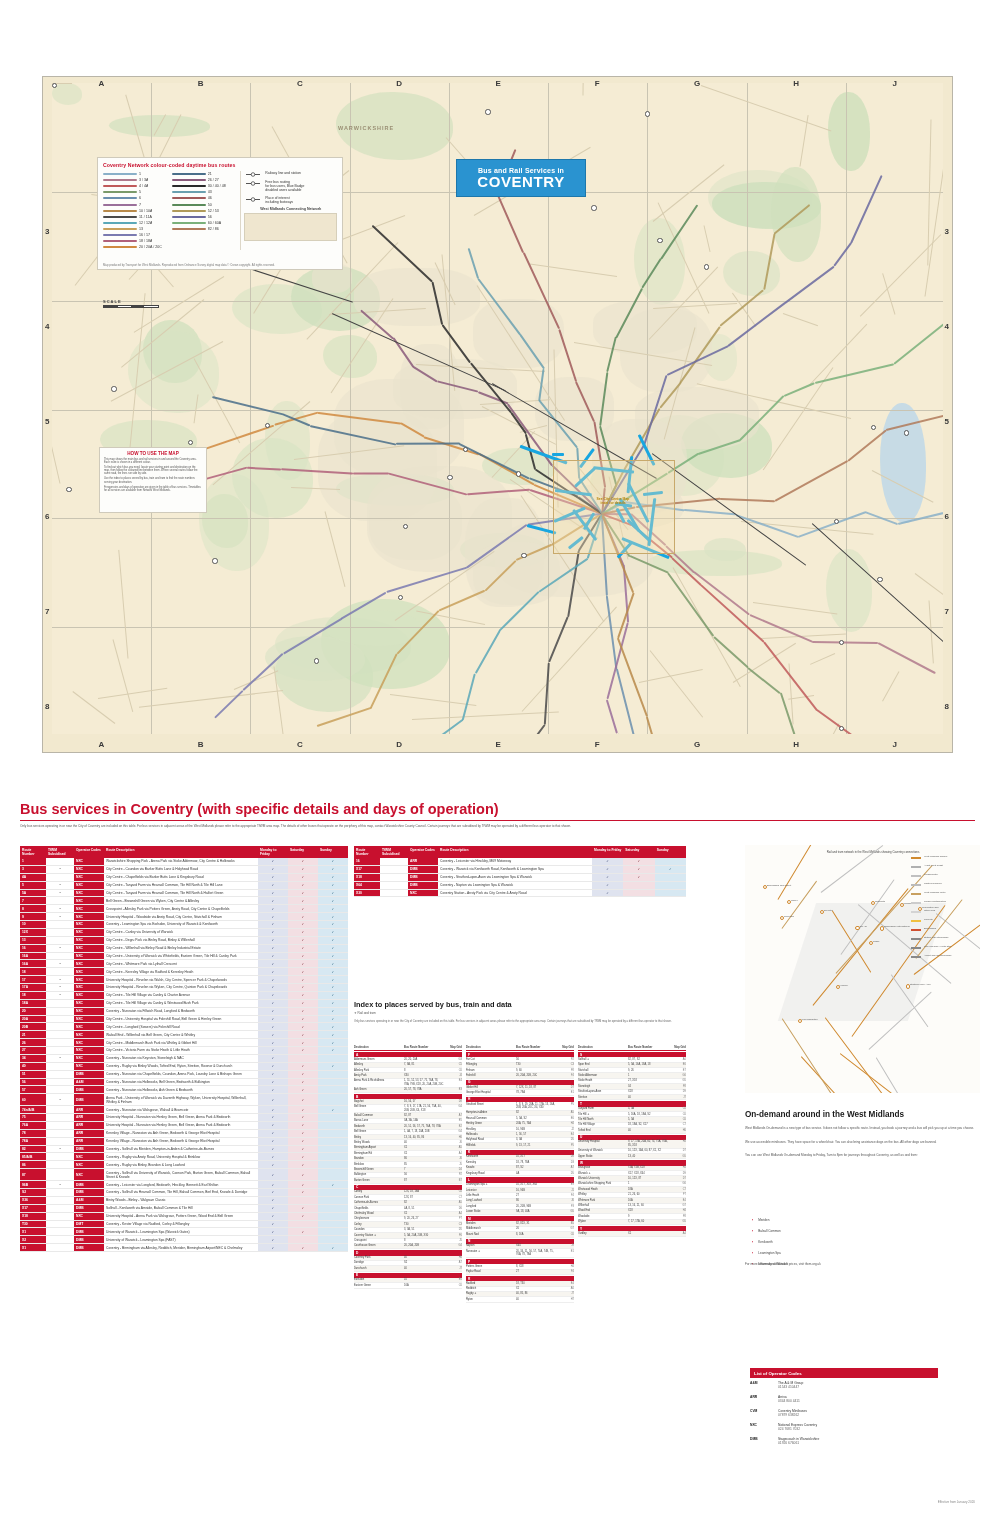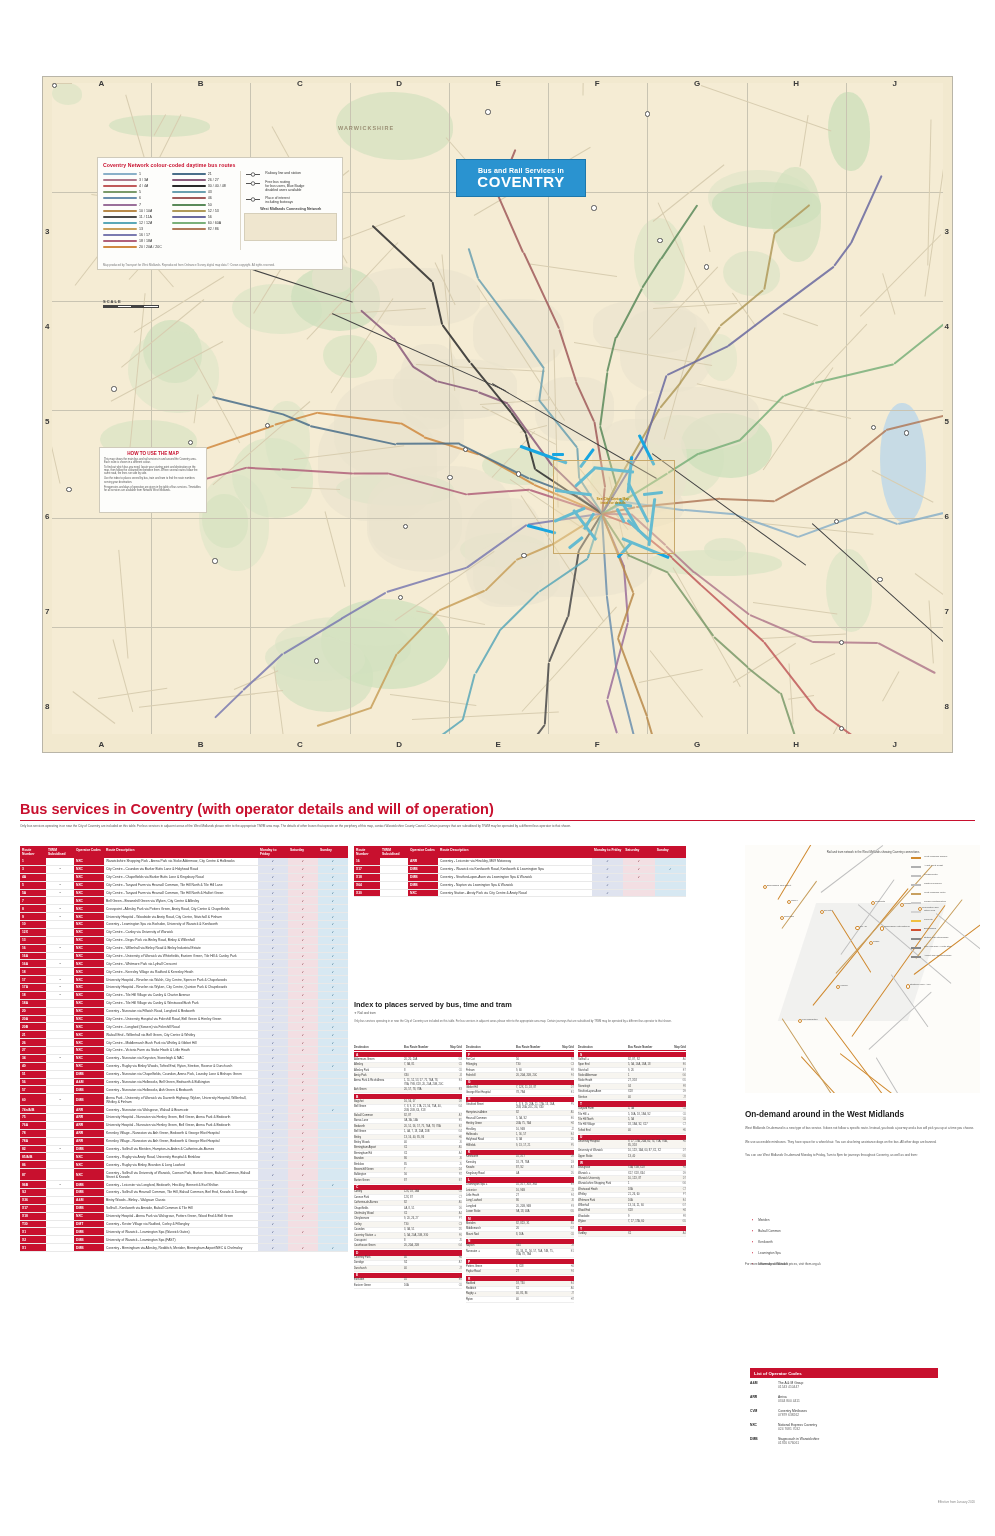--- a/index.html
+++ b/index.html
@@ -670,21 +670,21 @@
       <div class="glabel" style="right: 3px; top: 340px;">5</div>
       <div class="glabel" style="left: 2px; top: 435px;">6</div>
       <div class="glabel" style="right: 3px; top: 435px;">6</div>
       <div class="glabel" style="left: 2px; top: 530px;">7</div>
       <div class="glabel" style="right: 3px; top: 530px;">7</div>
       <div class="glabel" style="left: 2px; top: 625px;">8</div>
       <div class="glabel" style="right: 3px; top: 625px;">8</div>
     </div>
 </div>
 
-<div class="sec-title">Bus services in Coventry (with operator details and will of operation)</div>
+<div class="sec-title">Bus services in Coventry (with specific details and days of operation)</div>
 <div class="sec-rule"></div>
 <div class="sec-intro">Only bus services operating in or near the City of Coventry are included on this table. For bus services in adjacent areas of the West Midlands please refer to the appropriate TfWM area map. The details of other buses that operate on the periphery of this map, contact Warwickshire County Council. Certain journeys that are subsidised by TfWM may be operated by a different bus operator to that shown.</div>
 
 <table class="tbl" style="left:20px;top:846px;width:328px;">
   <thead>
       <tr>
     <th class="c-num">Route Number</th>
     <th class="c-sub">TfWM Subsidised</th>
     <th class="c-op">Operator Codes</th>
     <th class="c-desc">Route Description</th>
@@ -1192,21 +1192,21 @@
         <td class="c-sub"></td>
         <td class="c-op">NXC</td>
         <td class="c-desc">Coventry Station - Ansty Park via City Centre &amp; Ansty Road</td>
         <td class="c-mf">✓</td>
         <td class="c-sa"></td>
         <td class="c-su"></td>
       </tr>
     </tbody>
 </table>
 
-<div class="idx-title">Index to places served by bus, time and tram</div>
+<div class="idx-title">Index to places served by bus, train and data</div>
 <div class="idx-sub">✦  Rail and tram</div>
 <div class="idx-intro">Only bus services operating in or near the City of Coventry are included on this table. For bus services in adjacent areas please refer to the appropriate area map. Certain journeys that are subsidised by TfWM may be operated by a different bus operator to that shown.</div>
 <div class="idx-wrap" id="idxWrap">
     <div class="idx-col">
       <div class="idx-hdr">
         <div class="a">Destination</div>
         <div class="b">Bus Route Number</div>
         <div class="c">Map Grid</div>
       </div>
       <div class="idx-letter">A</div>

